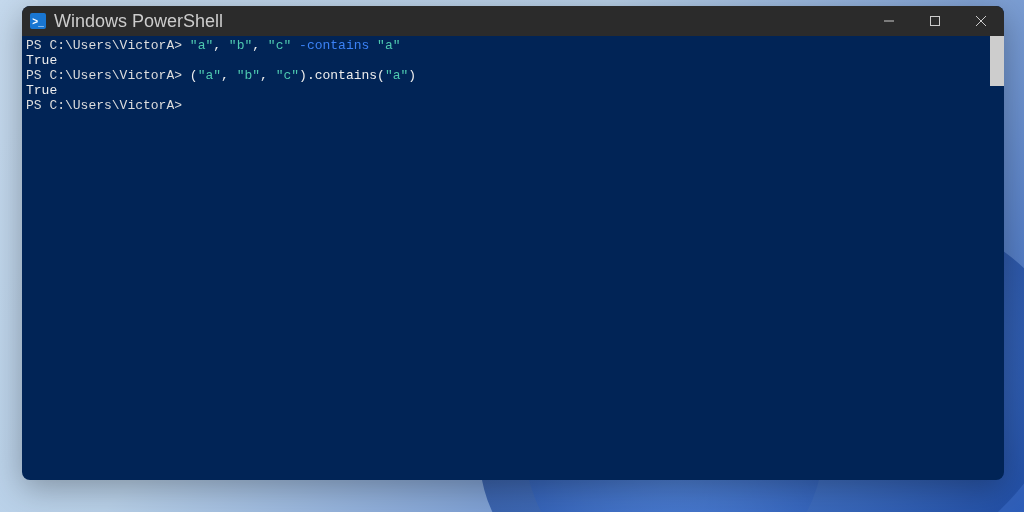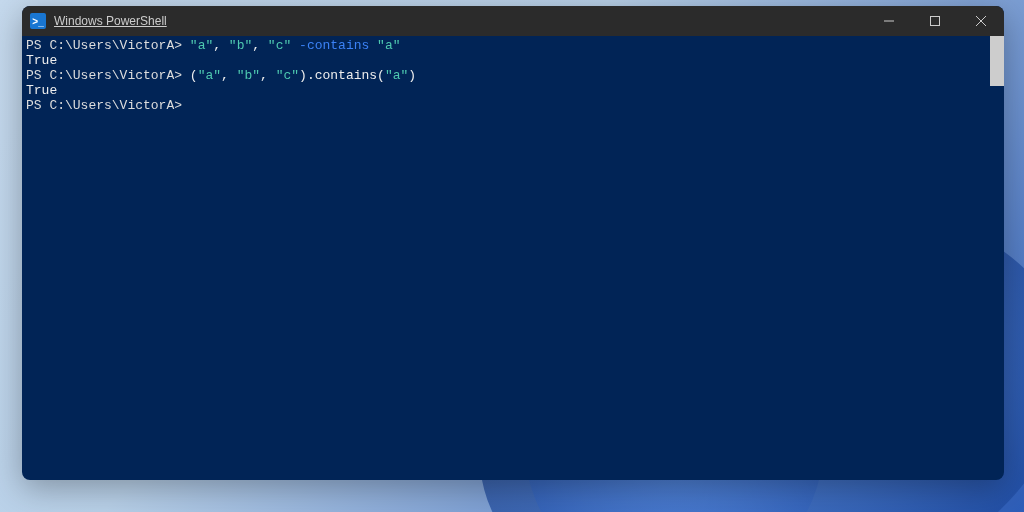--- a/index.html
+++ b/index.html
@@ -63,23 +63,22 @@
       justify-content: center;
       margin-right: 8px;
     }
     .app-icon-inner {
       color: #fff;
       font-size: 10px;
       font-weight: bold;
     }
     .title-text {
       color: #cccccc;
-      font-size: 12px;
+      font-size: 18px;
       flex: 1;
-      text-decoration: underline;
     }
     .window-controls {
       display: flex;
       height: 100%;
     }
     .ctrl-btn {
       width: 46px;
       height: 100%;
       display: flex;
       align-items: center;

